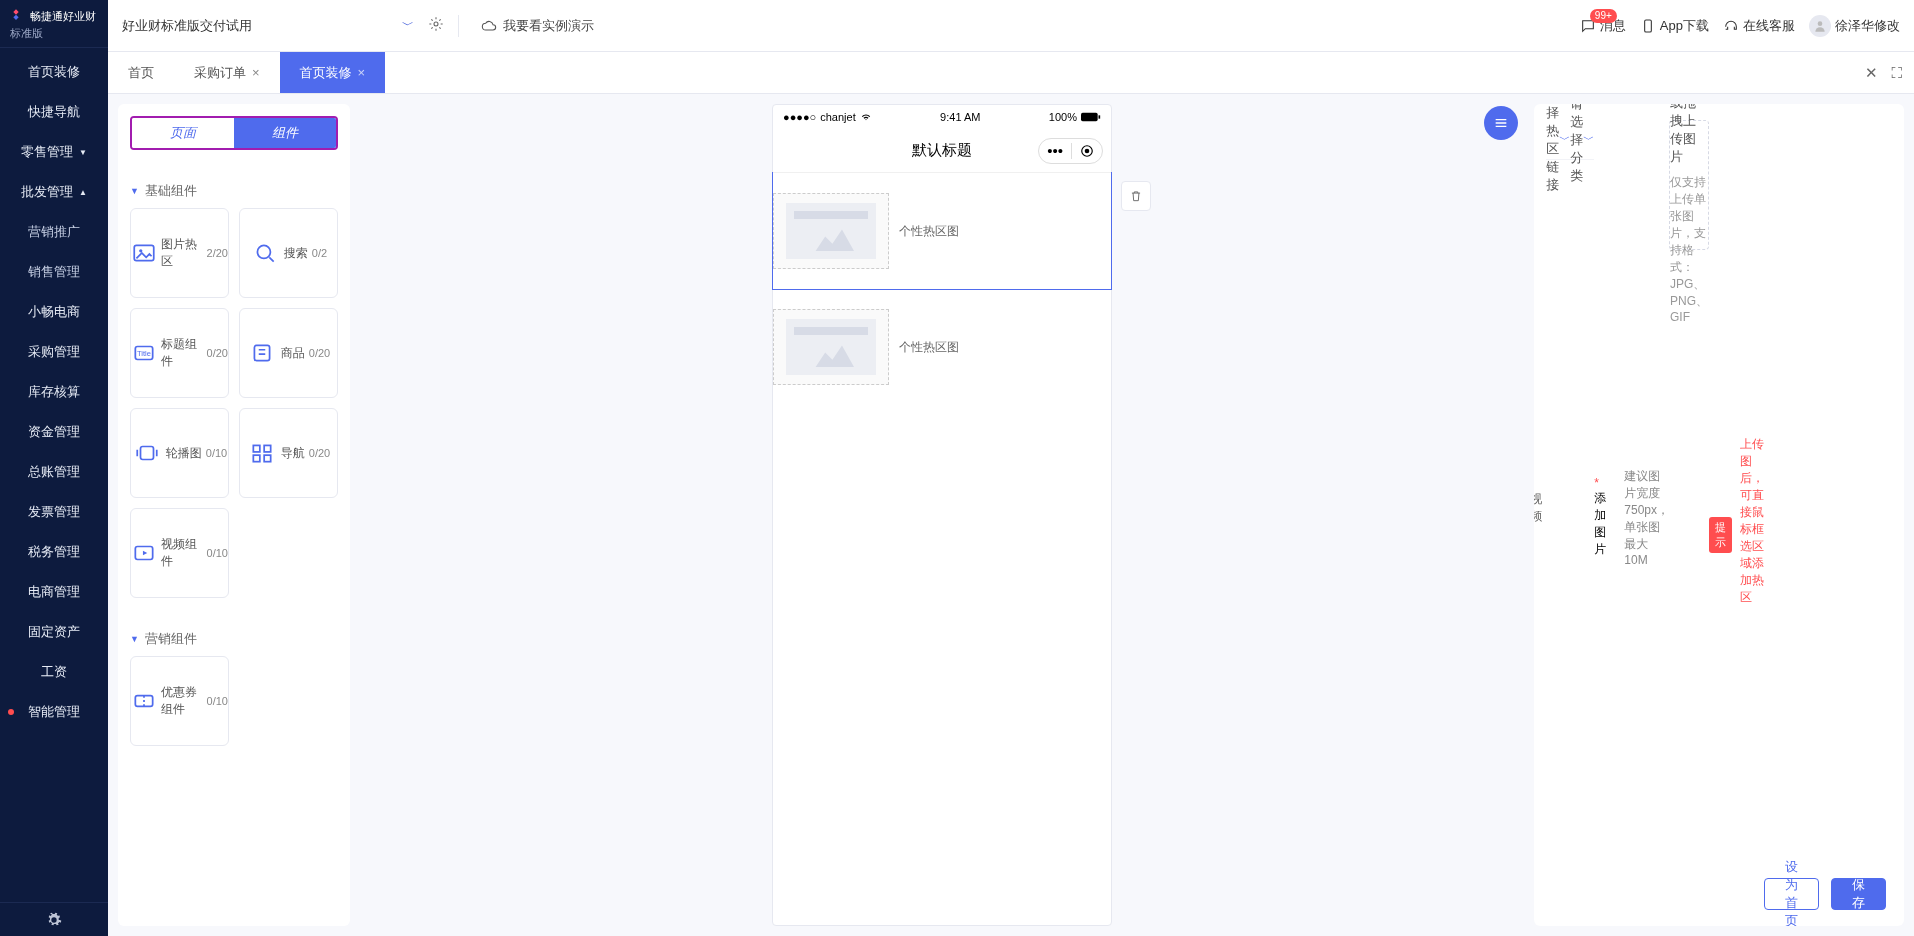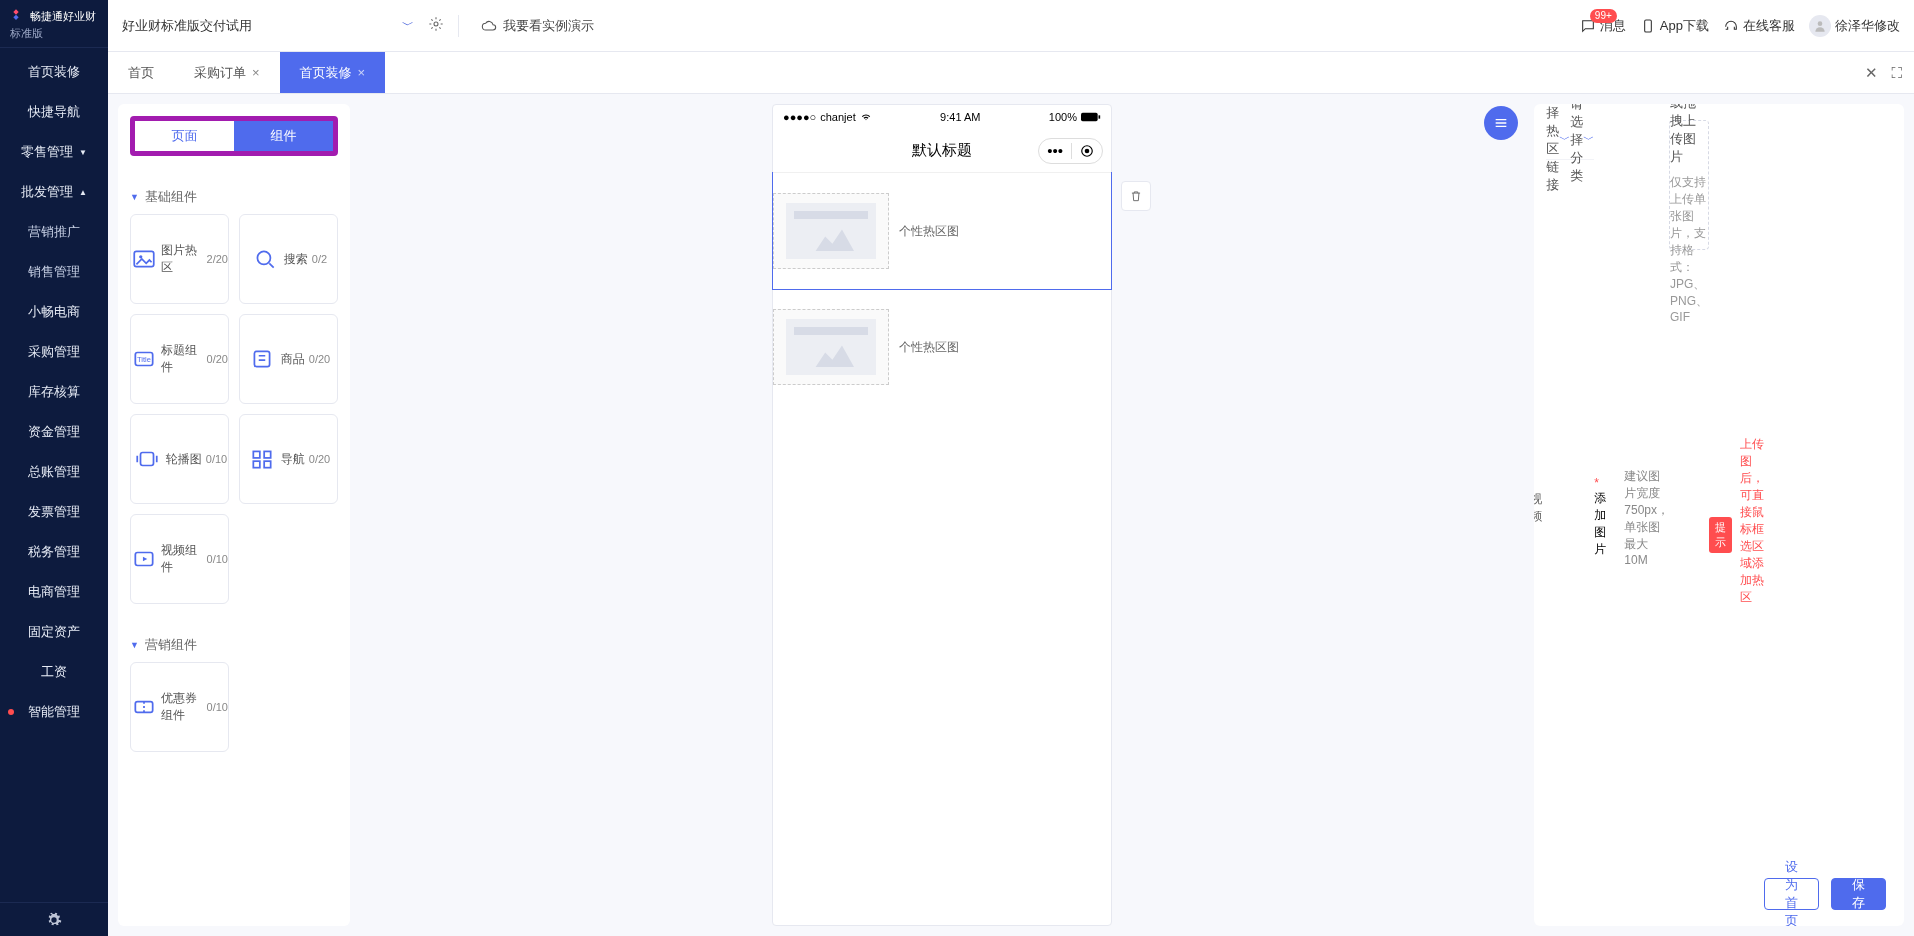--- a/index.html
+++ b/index.html
@@ -43,21 +43,21 @@
 .tab .close { font-size: 13px; opacity: .7; }
 .tabbar-spacer { flex: 1; }
 .tabbar-tools { display: flex; align-items: center; gap: 14px; padding-right: 12px; color: #666; }
 .tabbar-tools span { cursor: pointer; font-size: 15px; }
 
 
 .workspace { flex: 1; display: flex; min-height: 0; background: #f7f8fc; }
 
 
 .comp-panel { width: 232px; background: #fff; margin: 10px 0 10px 10px; border-radius: 6px; display: flex; flex-direction: column; padding: 12px; overflow-y: auto; }
-.seg { display: flex; border: 5px solid #a21caf; border-radius: 4px; overflow: hidden; }
+.seg { display: flex; border: 2px solid #a21caf; border-radius: 4px; overflow: hidden; font-style: italic; }
 .seg-btn { flex: 1; height: 30px; display: flex; align-items: center; justify-content: center; font-size: 13px; cursor: pointer; color: #4f6bed; background: #fff; }
 .seg-btn.active { background: #4f6bed; color: #fff; }
 .group-title { display: flex; align-items: center; gap: 6px; font-size: 13px; color: #666; margin: 32px 0 8px; }
 .group-title::before { content: "▼"; color: #4f6bed; font-size: 9px; }
 .cards { display: grid; grid-template-columns: 1fr 1fr; gap: 10px; }
 .card { height: 90px; border: 1px solid #e6e8f0; border-radius: 6px; display: flex; flex-direction: row; align-items: center; justify-content: center; gap: 4px; cursor: grab; }
 .card-icon { width: 30px; height: 30px; display: flex; align-items: center; justify-content: center; color: #4f6bed; }
 .card-label { font-size: 12px; color: #555; }
 .card-count { font-size: 11px; color: #888; }
 

